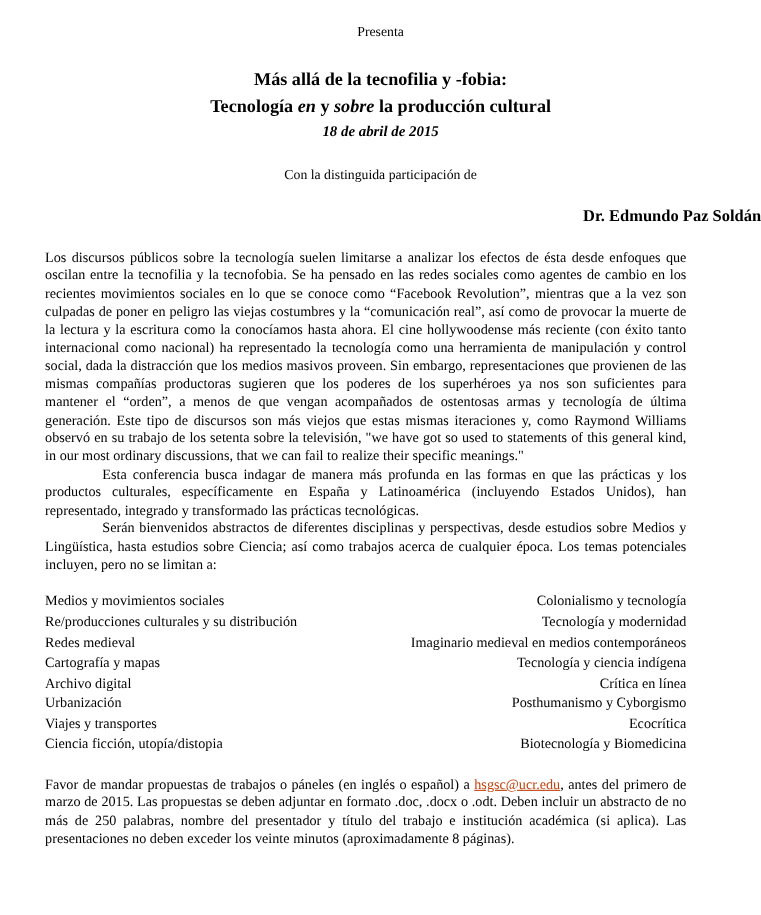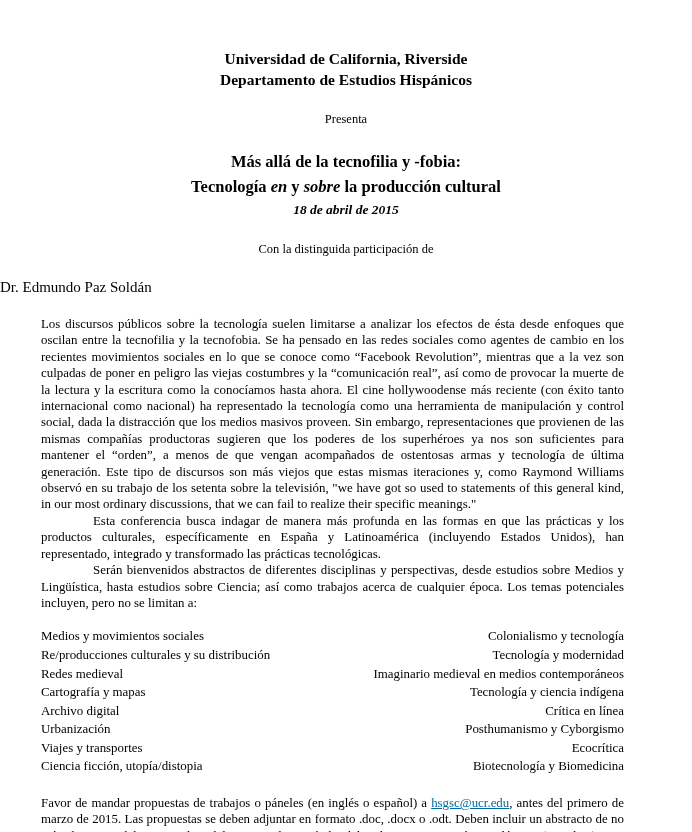--- a/index.html
+++ b/index.html
@@ -66,24 +66,24 @@
 
   .with-participation {
     text-align: center;
     font-size: 12.5px;
     margin-top: 22px;
   }
 
   
   .speakers {
     display: flex;
-    justify-content: flex-start;
+    justify-content: flex-end;
     gap: 86px;
     margin-top: 22px;
-    font-weight: normal;
+    font-weight: bold;
     font-size: 15px;
   }
 
   
   .body-copy {
     margin: 20px 68px 0 41px;
     margin-right: 68px;
     width: 583px;
     margin-left: 41px;
     margin-right: 0;
@@ -123,33 +123,29 @@
   .closing {
     width: 583px;
     margin-left: 41px;
     margin-top: 19px;
     font-size: 12.9px;
     line-height: 16.4px;
     text-align: justify;
   }
   .closing p { margin: 0; }
   .email-link {
-    color: #0369a1;
+    color: #c2410c;
     text-decoration: underline;
   }
 </style>
 </head>
 <body>
 
 <div class="page">
 
-  <div class="masthead">
-    <span>Universidad de California, Riverside</span>
-    <span class="line2">Departamento de Estudios Hispánicos</span>
-  </div>
 
   <div class="presenta">Presenta</div>
 
   <div class="title-block">
     <span class="title-line">Más allá de la tecnofilia y -fobia:</span>
     <span class="title-line"><span>Tecnología </span><em>en</em><span> y </span><em>sobre</em><span> la producción cultural</span></span>
     <span class="date-line">18 de abril de 2015</span>
   </div>
 
   <div class="with-participation">Con la distinguida participación de</div>

